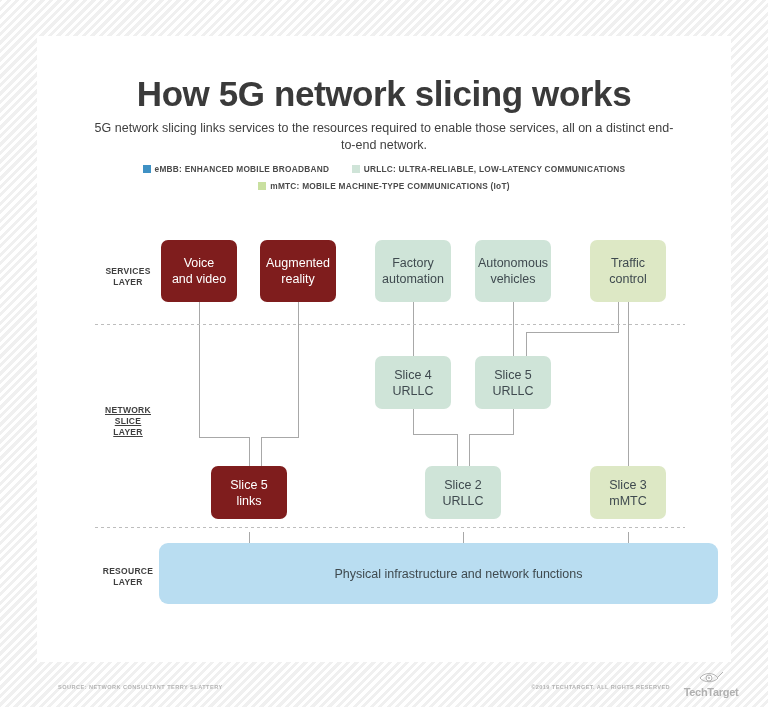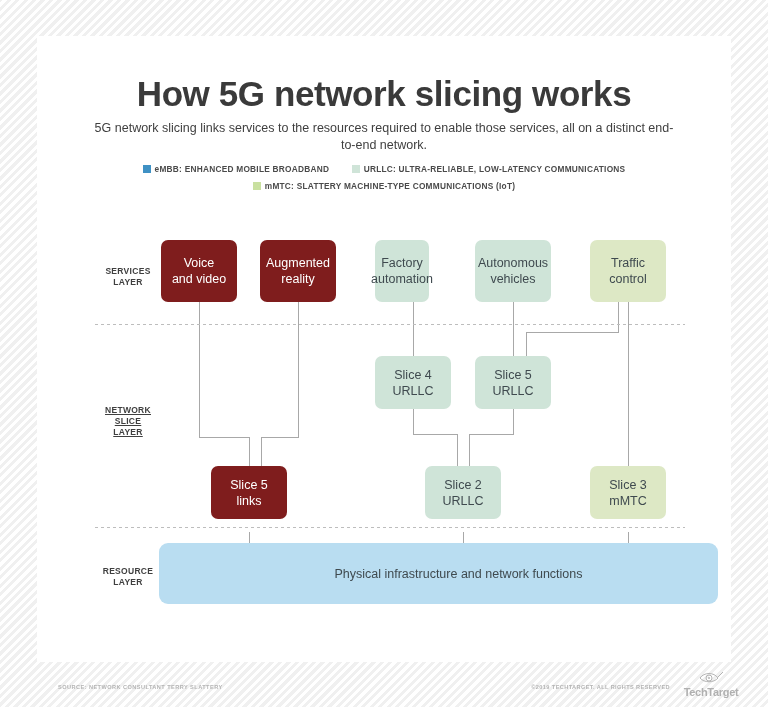--- a/index.html
+++ b/index.html
@@ -191,21 +191,21 @@
     <div class="legend-row">
       <span class="legend-item">
         <span class="swatch" style="background:#3f91c4"></span><span>eMBB: ENHANCED MOBILE BROADBAND</span>
       </span>
       <span class="legend-item">
         <span class="swatch" style="background:#cfe4d8"></span><span>URLLC: ULTRA-RELIABLE, LOW-LATENCY COMMUNICATIONS</span>
       </span>
     </div>
     <div class="legend-row">
       <span class="legend-item">
-        <span class="swatch" style="background:#c9e0a0"></span><span>mMTC: SLATTERY MACHINE-TYPE COMMUNICATIONS (IoT)</span>
+        <span class="swatch" style="background:#c9e0a0"></span><span>mMTC: MOBILE MACHINE-TYPE COMMUNICATIONS (IoT)</span>
       </span>
     </div>
   </div>
 
   <div class="diagram">
 
     <svg width="694" height="626">
       <g stroke="#a8a8a8" stroke-width="1" fill="none" shape-rendering="crispEdges">
 
         <path d="M 162 266 L 162 401 L 212 401 L 212 430"></path>
@@ -255,21 +255,21 @@
         <div>Voice</div>
         <div>and video</div>
       </div>
     </div>
     <div class="node blue" style="left:223px; top:204px; width:76px; height:62px;">
       <div>
         <div>Augmented</div>
         <div>reality</div>
       </div>
     </div>
-    <div class="node sage" style="left:338px; top:204px; width:54px; height:62px;">
+    <div class="node sage" style="left:338px; top:204px; width:76px; height:62px;">
       <div>
         <div>Factory</div>
         <div>automation</div>
       </div>
     </div>
     <div class="node sage" style="left:438px; top:204px; width:76px; height:62px;">
       <div>
         <div>Autonomous</div>
         <div>vehicles</div>
       </div>

